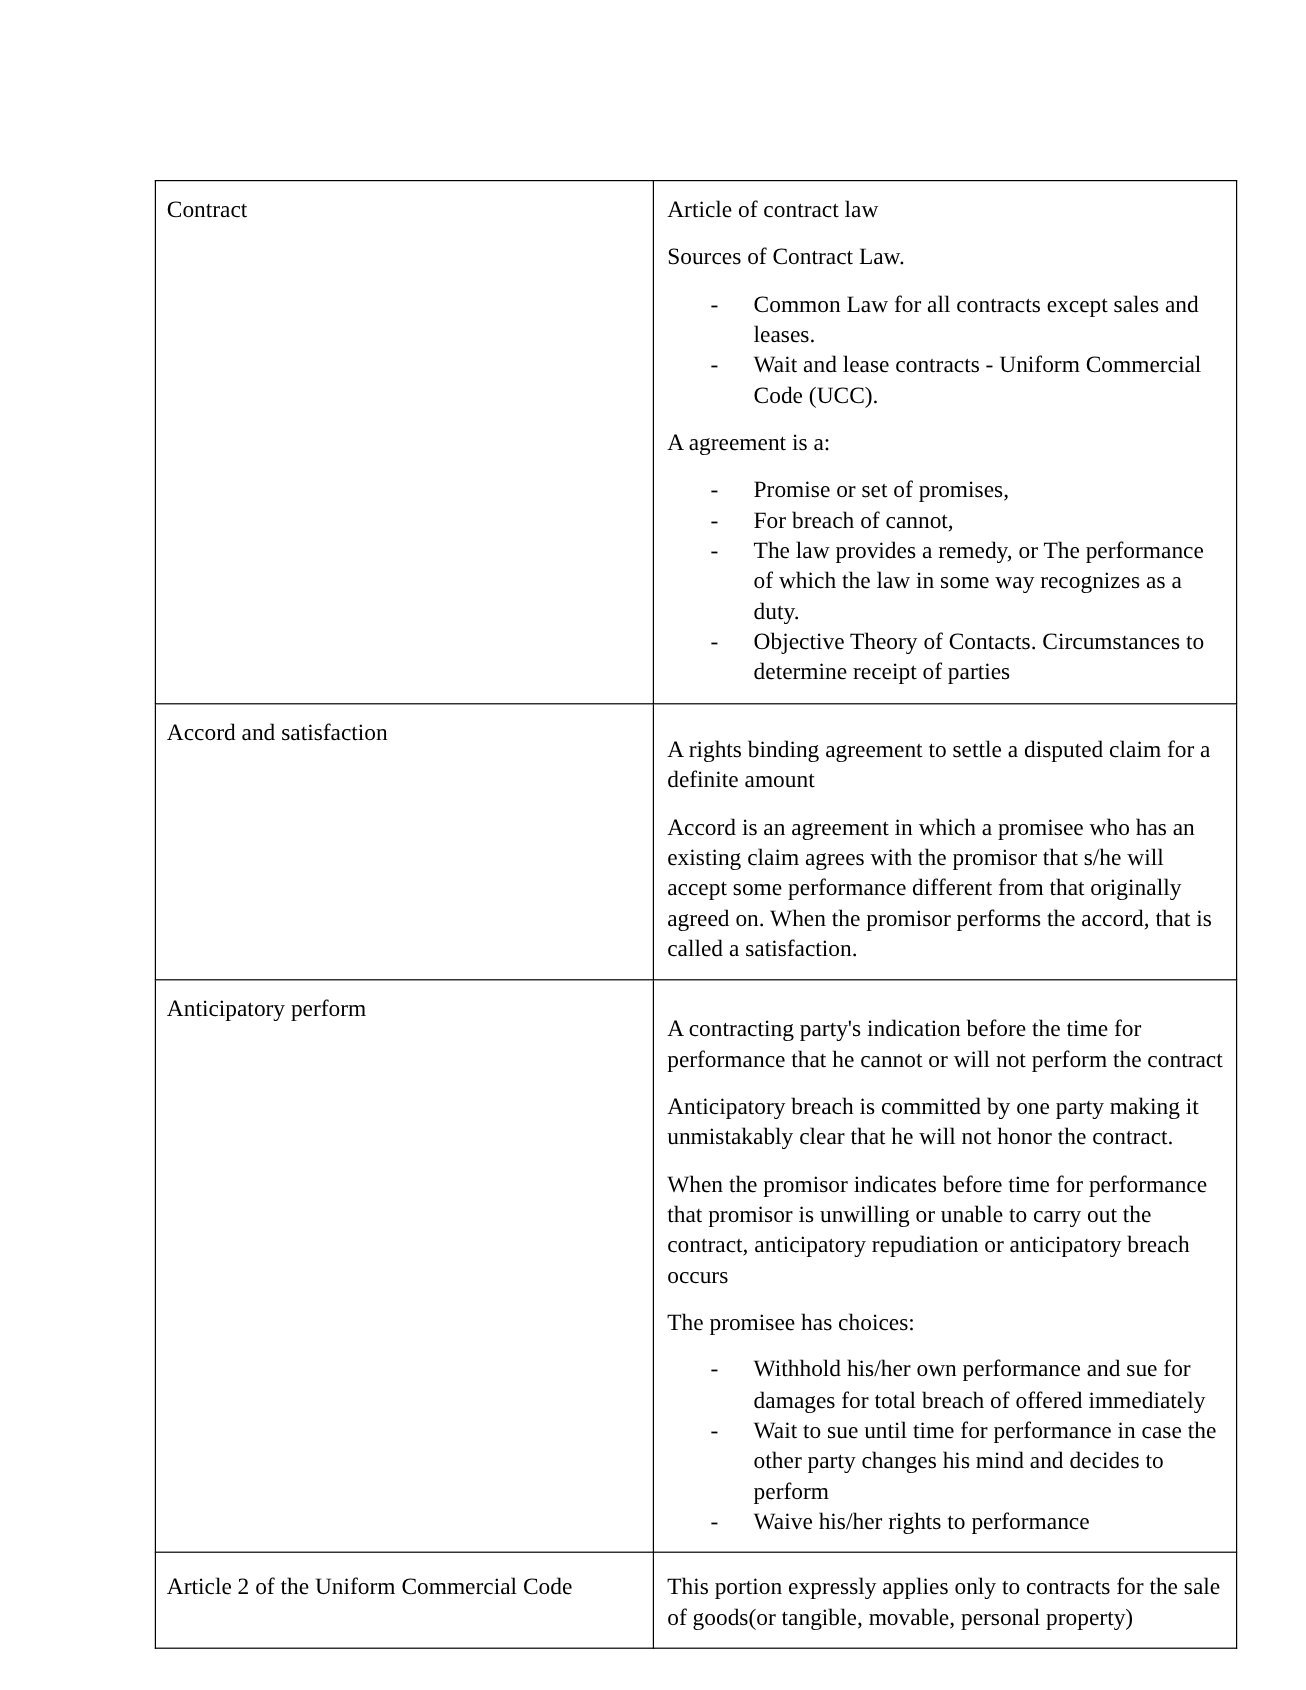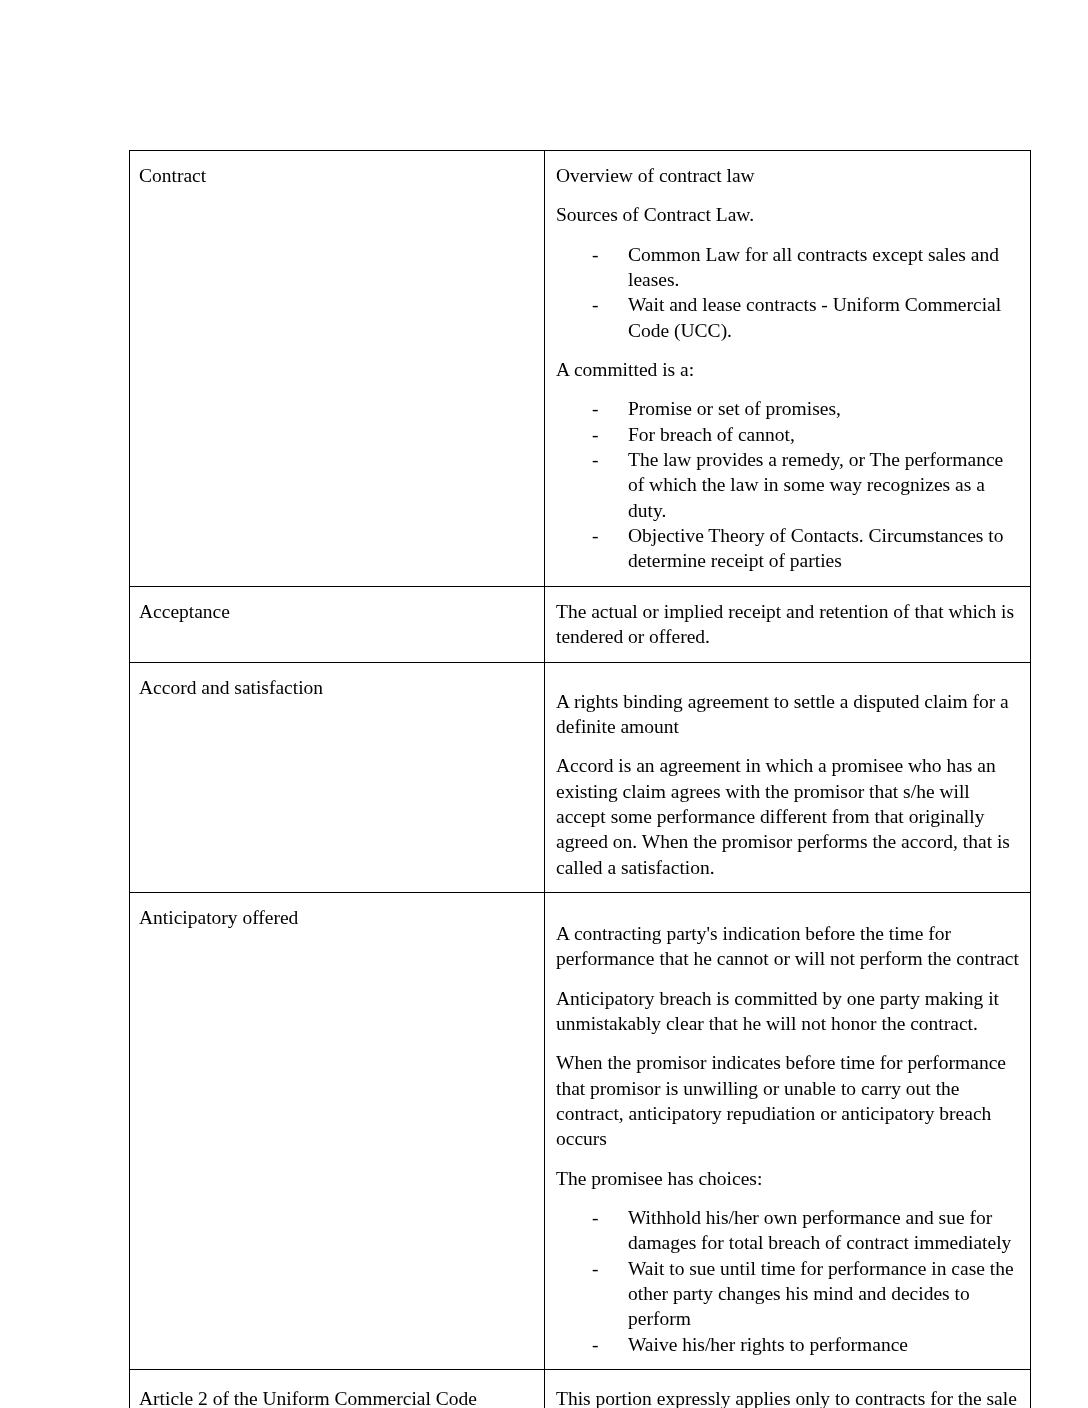--- a/index.html
+++ b/index.html
@@ -106,33 +106,33 @@
 
   <table class="glossary-table">
     <tbody>
 
       <tr class="row-contract">
         <td class="col-term">
           <div class="term-cell">Contract</div>
         </td>
         <td class="col-def">
           <div class="def-cell">
-            <p>Overview of contract law</p>
+            <p>Article of contract law</p>
             <p>Sources of Contract Law.</p>
             <ul class="dash-list">
               <li>
                 <span class="dash-marker">-</span>
                 <span>Common Law for all contracts except sales and leases.</span>
               </li>
               <li>
                 <span class="dash-marker">-</span>
                 <span>Wait and lease contracts - Uniform Commercial Code (UCC).</span>
               </li>
             </ul>
-            <p>A committed is a:</p>
+            <p>A agreement is a:</p>
             <ul class="dash-list">
               <li>
                 <span class="dash-marker">-</span>
                 <span>Promise or set of promises,</span>
               </li>
               <li>
                 <span class="dash-marker">-</span>
                 <span>For breach of cannot,</span>
               </li>
               <li>
@@ -141,57 +141,47 @@
               </li>
               <li>
                 <span class="dash-marker">-</span>
                 <span>Objective Theory of Contacts. Circumstances to determine receipt of parties</span>
               </li>
             </ul>
           </div>
         </td>
       </tr>
 
-      <tr class="row-acceptance">
-        <td class="col-term">
-          <div class="term-cell">Acceptance</div>
-        </td>
-        <td class="col-def">
-          <div class="def-cell">
-            <p>The actual or implied receipt and retention of that which is tendered or offered.</p>
-          </div>
-        </td>
-      </tr>
 
       <tr class="row-accord">
         <td class="col-term">
           <div class="term-cell">Accord and satisfaction</div>
         </td>
         <td class="col-def">
           <div class="def-cell">
             <p>A rights binding agreement to settle a disputed claim for a definite amount</p>
             <p>Accord is an agreement in which a promisee who has an existing claim agrees with the promisor that s/he will accept some performance different from that originally agreed on.  When the promisor performs the accord, that is called a satisfaction.</p>
           </div>
         </td>
       </tr>
 
       <tr class="row-anticipatory">
         <td class="col-term">
-          <div class="term-cell">Anticipatory offered</div>
+          <div class="term-cell">Anticipatory perform</div>
         </td>
         <td class="col-def">
           <div class="def-cell">
             <p>A contracting party's indication before the time for performance that he cannot or will not perform the contract</p>
             <p>Anticipatory breach is committed by one party making it unmistakably clear that he will not honor the contract.</p>
             <p>When the promisor indicates before time for  performance that promisor is unwilling or unable to carry out the contract, anticipatory repudiation or anticipatory breach occurs</p>
             <p>The promisee has choices:</p>
             <ul class="dash-list">
               <li>
                 <span class="dash-marker">-</span>
-                <span>Withhold his/her own performance and sue for damages for total breach of contract immediately</span>
+                <span>Withhold his/her own performance and sue for damages for total breach of offered immediately</span>
               </li>
               <li>
                 <span class="dash-marker">-</span>
                 <span>Wait to sue until time for performance in case the other party changes his mind and decides to perform</span>
               </li>
               <li>
                 <span class="dash-marker">-</span>
                 <span>Waive his/her rights to performance</span>
               </li>
             </ul>

